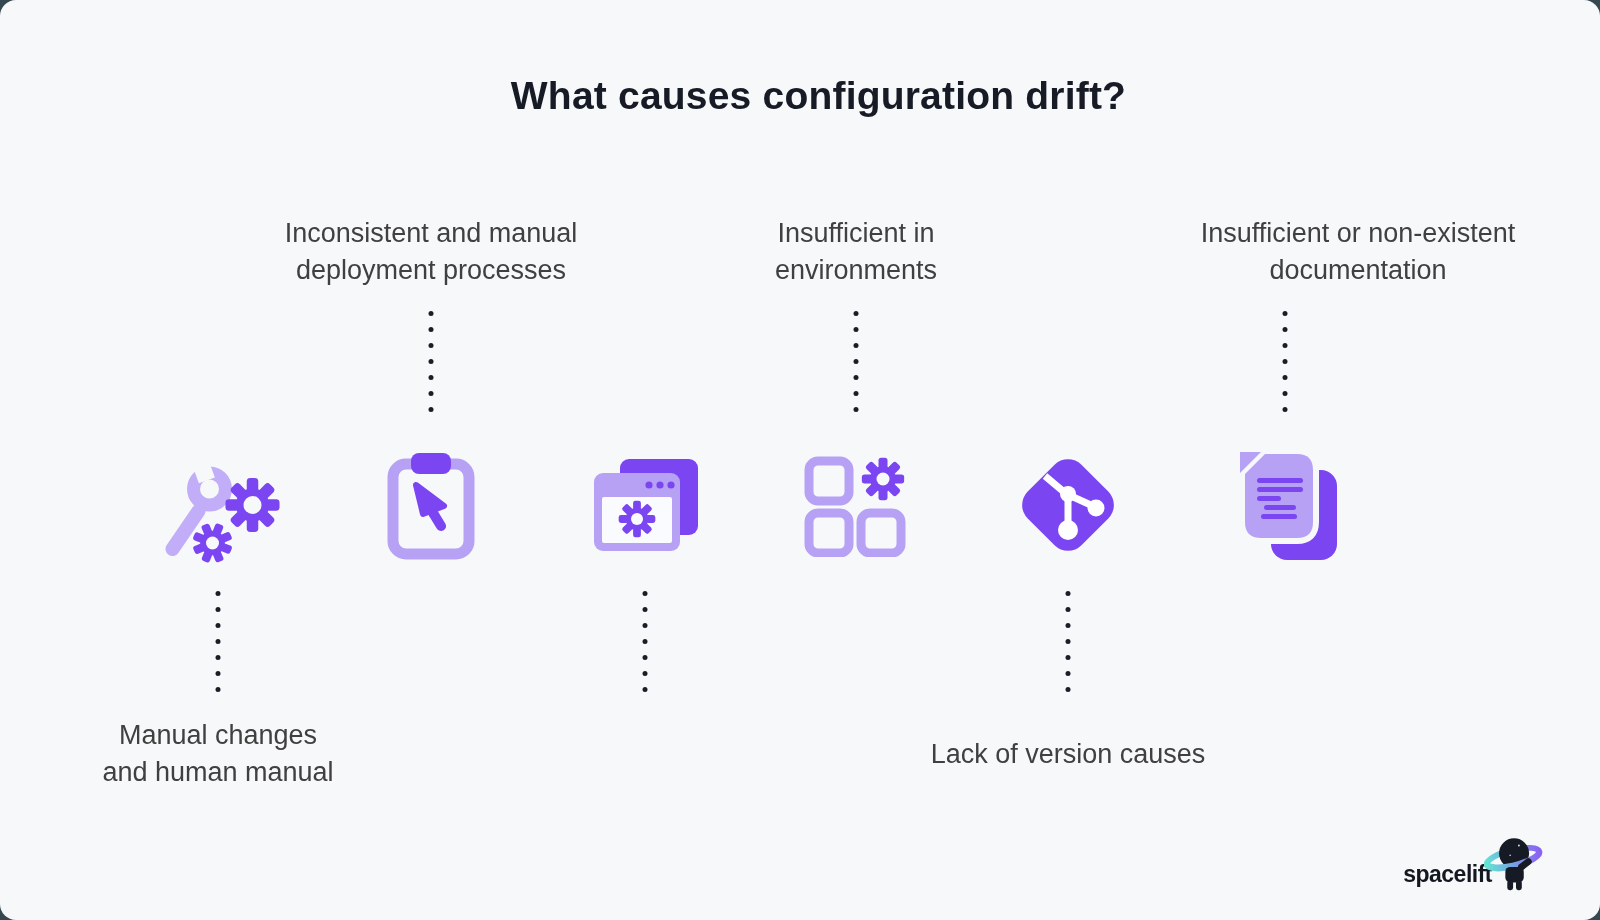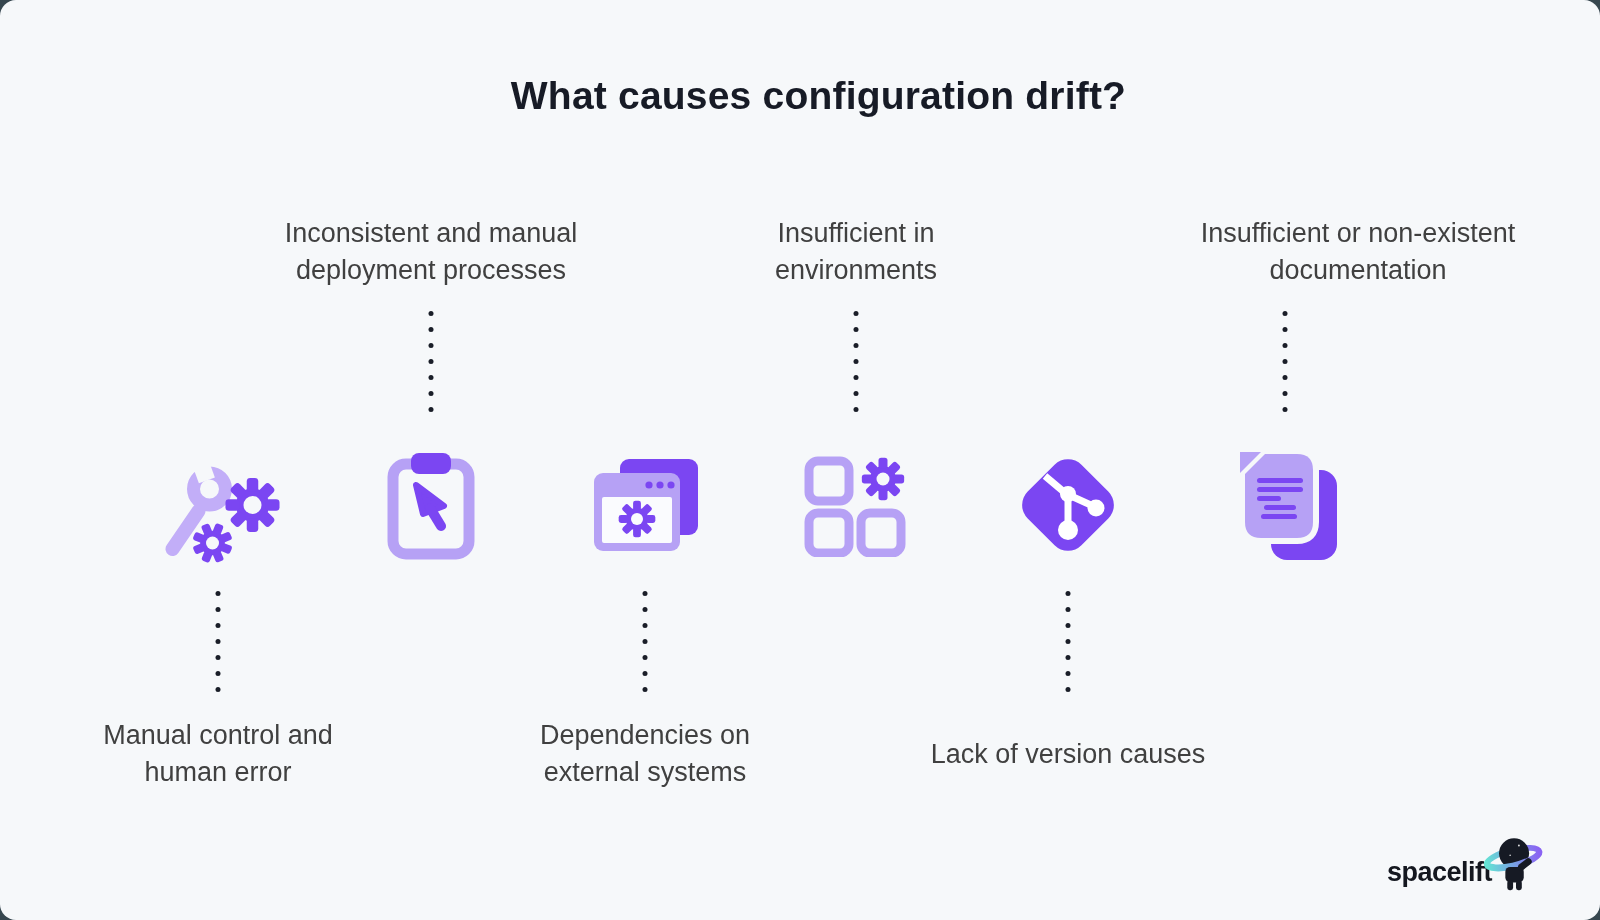--- a/index.html
+++ b/index.html
@@ -39,21 +39,21 @@
   #icon-2{left:431px;}
   #icon-3{left:646px;}
   #icon-4{left:856px;}
   #icon-5{left:1068px;}
   #icon-6{left:1288px;}
   .logo{
     position:absolute;right:52px;bottom:26px;
     display:flex;align-items:flex-end;
   }
   .logo .word{
-    font-size:27px;font-weight:700;color:#14171f;letter-spacing:-.5px;
+    font-size:23px;font-weight:700;color:#14171f;letter-spacing:-.5px;
     padding-bottom:6px;
   }
   .logo svg{margin-left:-8px;}
   .defs{position:absolute;width:0;height:0;}
 </style>
 </head>
 <body>
 
 <svg class="defs" aria-hidden="true">
   <defs>
@@ -202,22 +202,21 @@
   <div class="dots" id="dots-5">
       <i></i>
       <i></i>
       <i></i>
       <i></i>
       <i></i>
       <i></i>
       <i></i>
     </div>
 
-  <div class="label" id="label-1">Manual control and human error</div>
-  <div class="label" id="label-3">Dependencies on external systems</div>
+  <div class="label" id="label-1">Manual changes and human manual</div>
   <div class="label" id="label-5">Lack of version causes</div>
 
   <div class="logo">
     <span class="word">spacelift</span>
     <svg width="64" height="62" viewBox="0 0 66 64">
       <ellipse cx="30" cy="27" rx="28" ry="8.5" fill="none" stroke="url(#ringGrad)" stroke-width="6" transform="rotate(-14 30 27)"></ellipse>
       <circle cx="31" cy="22" r="15.5" fill="#161a24"></circle>
       <circle cx="36" cy="14" r="1" fill="#ffffff" opacity="0.85"></circle>
       <circle cx="27" cy="24" r="0.9" fill="#ffffff" opacity="0.7"></circle>
       <path d="M3,33 A28,8.5 -14 0 0 57,21" fill="none" stroke="url(#ringGrad)" stroke-width="6"></path>

